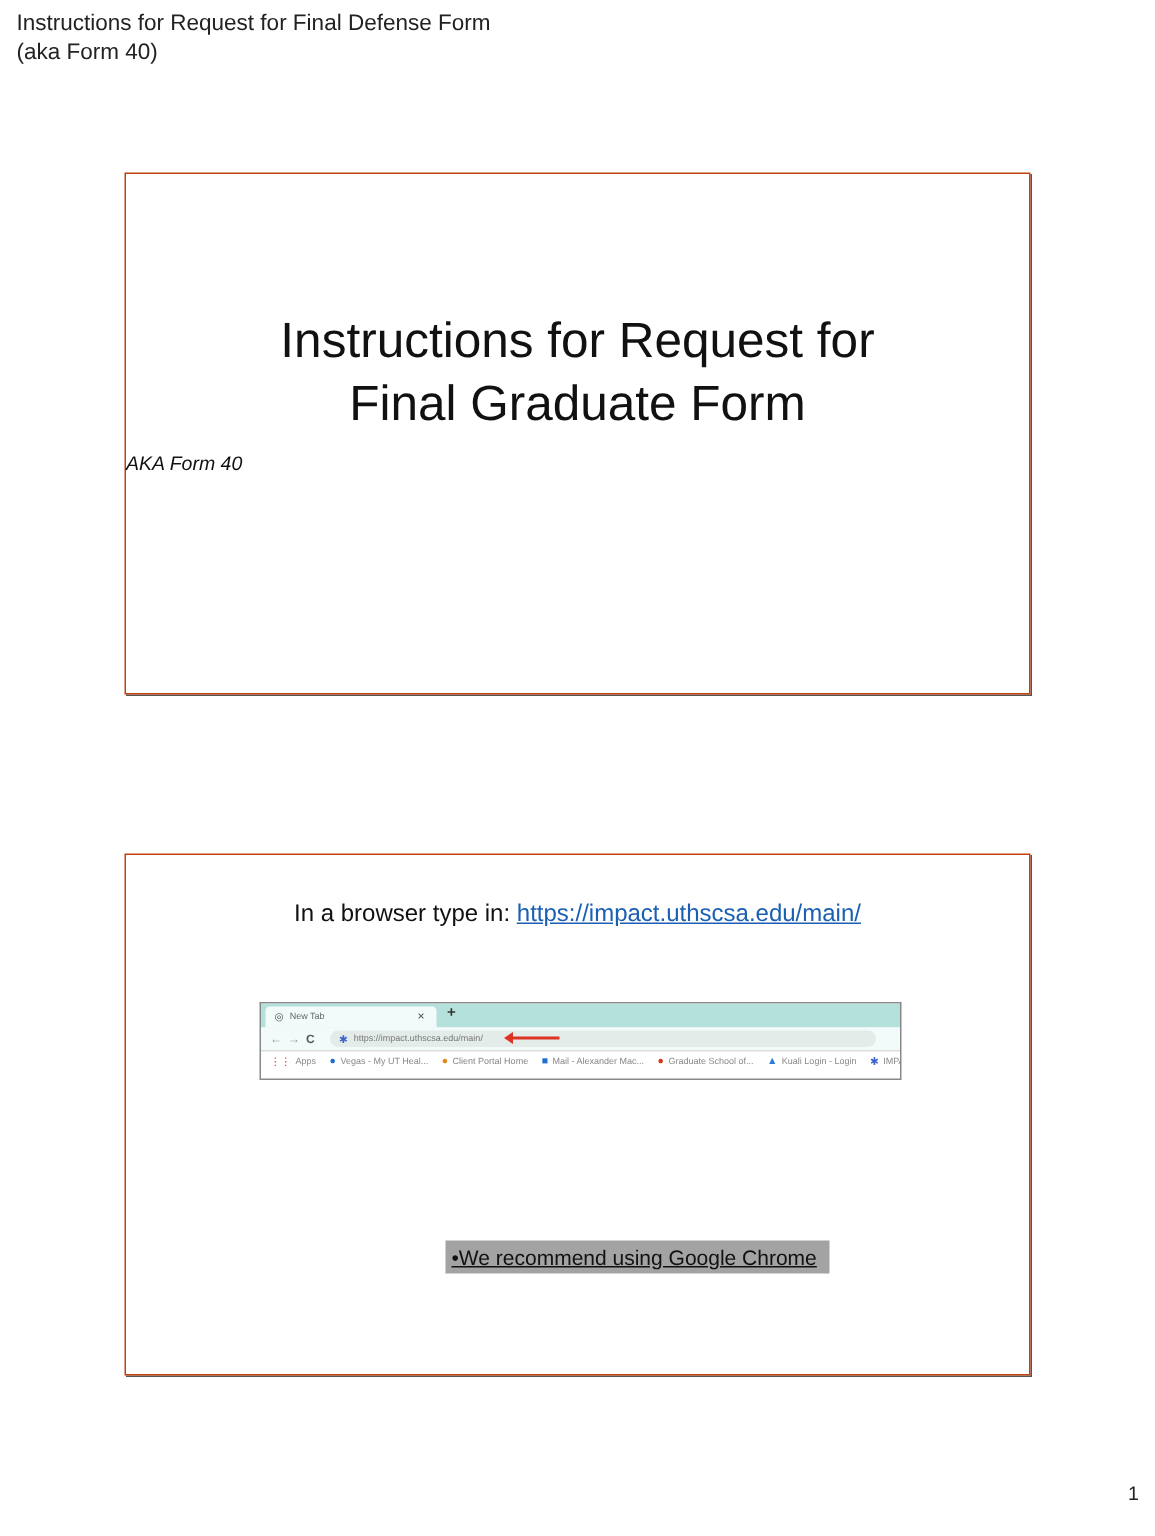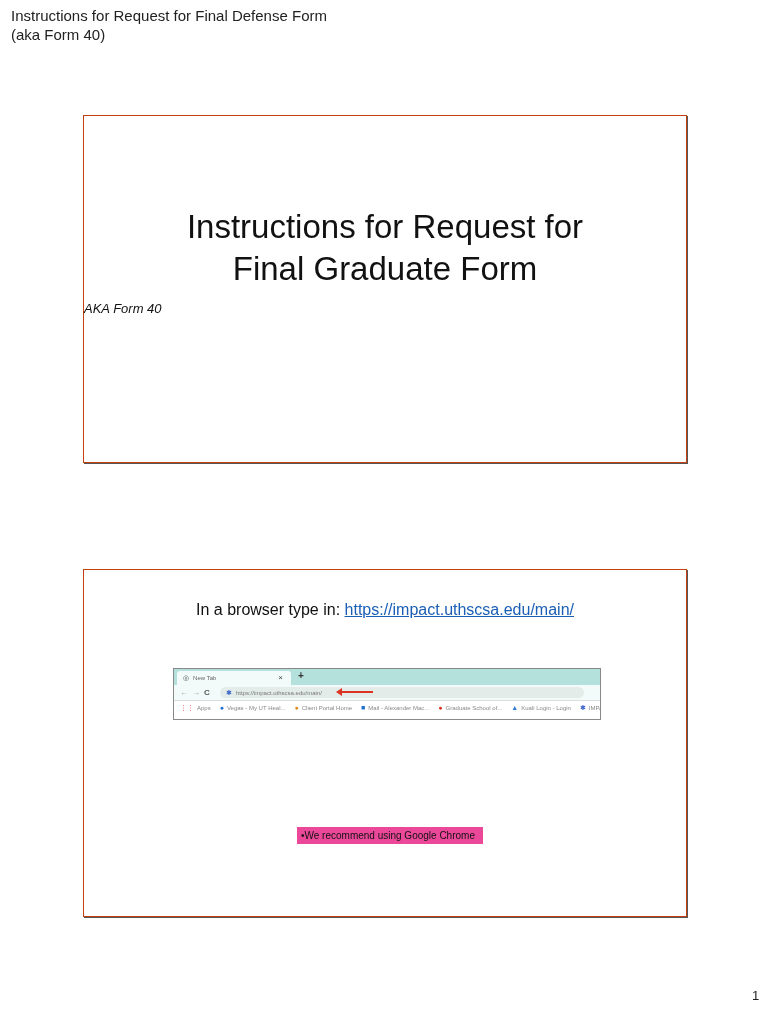--- a/index.html
+++ b/index.html
@@ -54,22 +54,22 @@
     content: ""; position: absolute; left: -5px; top: -3px;
     border-right: 6px solid #d32; border-top: 4px solid transparent; border-bottom: 4px solid transparent;
   }
   .bookmarks {
     height: 13px; background: #fff; display: flex; align-items: center; padding-left: 6px;
     color: #888; white-space: nowrap; border-top: 1px solid #ddd;
   }
   .bm { display: inline-flex; align-items: center; margin-right: 9px; }
   .bm .bm-icon { margin-right: 3px; font-size: 7px; }
   .note {
-    position: absolute; left: 213px; top: 257px; background: #ec4899;
-    padding: 3px 8px 3px 4px; font-size: 10px; color: #111;
+    position: absolute; left: 213px; top: 257px; background: #a3a3a3;
+    padding: 3px 8px 3px 4px; font-size: 14px; color: #111; text-decoration: underline;
   }
   .page-number { position: absolute; left: 752px; top: 988px; font-size: 13px; color: #222; }
 </style>
 </head>
 <body>
 
 <div class="page-header">
   <div>Instructions for Request for Final Defense Form</div>
   <div>(aka Form 40)</div>
 </div>

